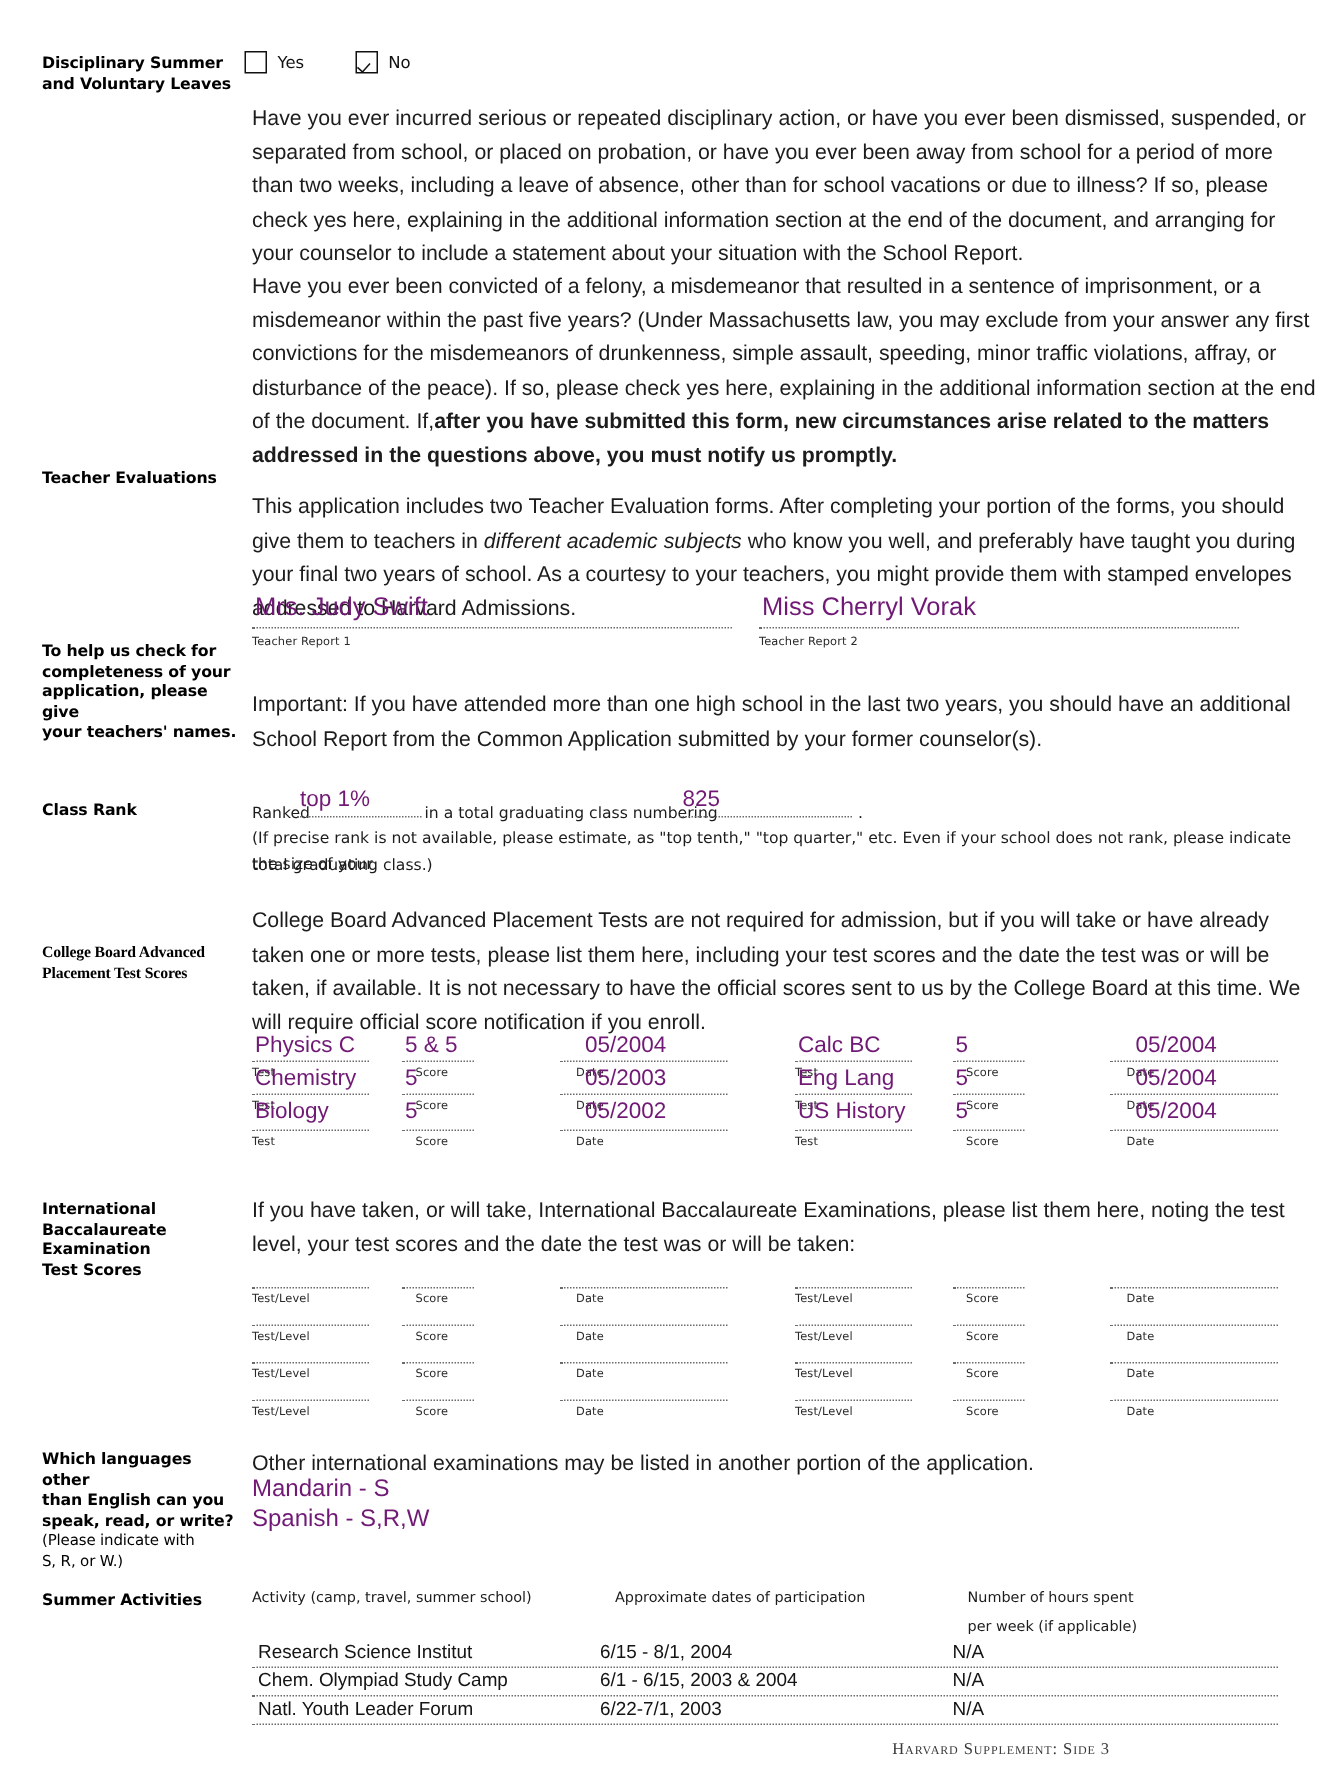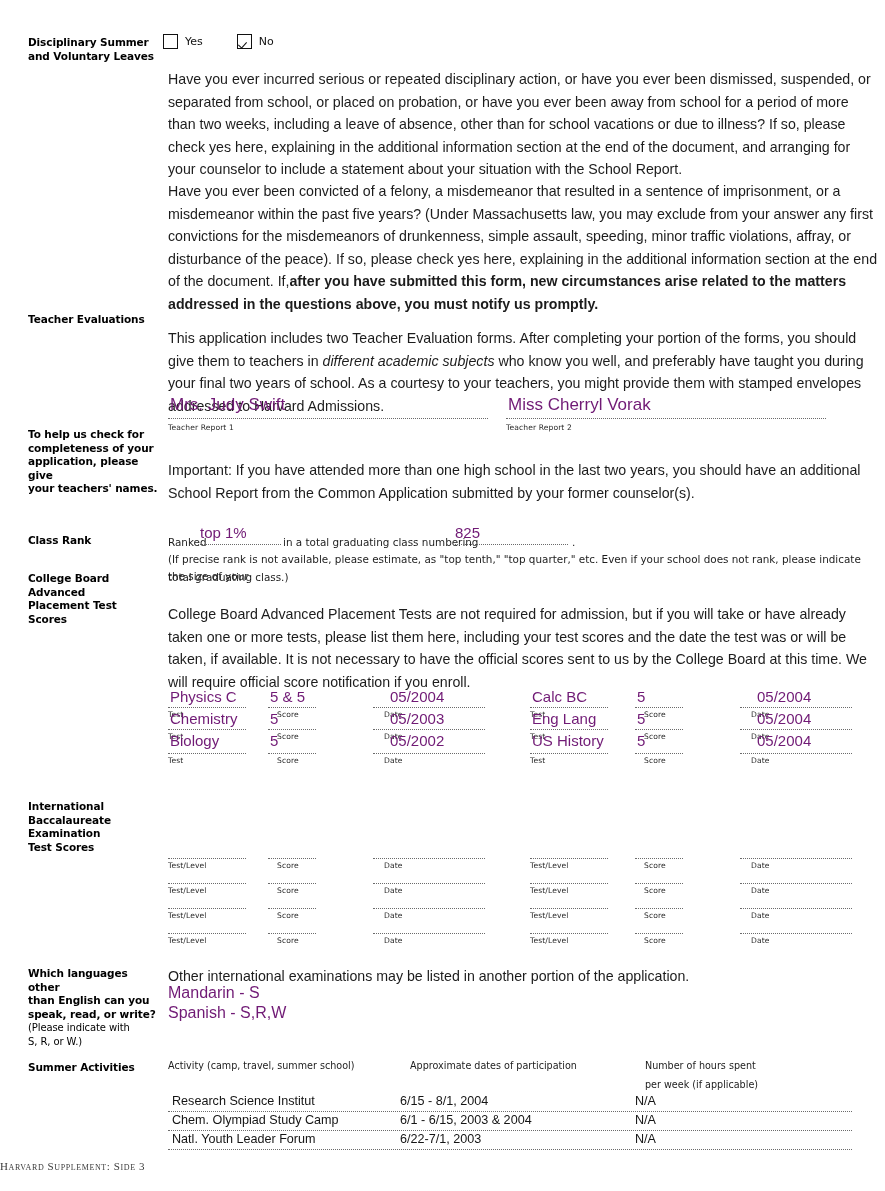--- a/index.html
+++ b/index.html
@@ -137,21 +137,21 @@
     color: #141414;
     white-space: nowrap;
   }
 
   
   .footer {
     position: absolute;
     left: 0;
     top: 1160px;
     width: 740px;
-    text-align: left;
+    text-align: right;
     font-family: "Liberation Serif", serif;
     font-size: 11px;
     font-variant: small-caps;
     letter-spacing: 0.6px;
     color: #3a3a3a;
   }
 </style>
 </head>
 <body>
 
@@ -208,21 +208,21 @@
   <div class="abs filled" style="left:200px; top:524px;">top 1%</div>
   <div class="rule-dot" style="left:198px; top:544px; width:83px;"></div>
   <div class="sans-sm" style="left:283px; top:534px;">in a total graduating class numbering</div>
   <div class="abs filled" style="left:455px; top:524px;">825</div>
   <div class="rule-dot" style="left:453px; top:544px; width:115px;"></div>
   <div class="sans-sm" style="left:572px; top:534px;">.</div>
 
   <div class="sans-sm" style="left:168px; top:551px; width:712px;">(If precise rank is not available, please estimate, as "top tenth," "top quarter," etc. Even if your school does not rank, please indicate the size of your</div>
   <div class="sans-sm" style="left:168px; top:569px;">total graduating class.)</div>
 
-  <div class="side-label" style="top:572px;">
+  <div class="side-label" style="top:629px;font-family:Liberation Serif, serif;">
     <div>College Board Advanced</div>
     <div>Placement Test Scores</div>
   </div>
 
   <div class="body-text" style="top:603px;">College Board Advanced Placement Tests are not required for admission, but if you will take or have already taken one or more tests, please list them here, including your test scores and the date the test was or will be taken, if available. It is not necessary to have the official scores sent to us by the College Board at this time. We will require official score notification if you enroll.</div>
 
   <div class="abs filled" style="left:170px; top:688px;">Physics C</div>
   <div class="rule-dot" style="left:168px; top:707px; width:78px;"></div>
   <div class="abs caption" style="left:168px; top:710px;">Test</div>
 
@@ -294,20 +294,21 @@
   <div class="rule-dot" style="left:740px; top:753px; width:112px;"></div>
   <div class="abs caption" style="left:751px; top:756px;">Date</div>
 
   <div class="side-label" style="top:800px;">
     <div>International</div>
     <div>Baccalaureate</div>
     <div>Examination</div>
     <div>Test Scores</div>
   </div>
 
+  <div class="body-text" style="top:796px;">If you have taken, or will take, International Baccalaureate Examinations, please list them here, noting the test level, your test scores and the date the test was or will be taken:</div>
 
   <div class="rule-dot" style="left:168px; top:858px; width:78px;"></div>
   <div class="abs caption" style="left:168px; top:861px;">Test/Level</div>
   <div class="rule-dot" style="left:268px; top:858px; width:48px;"></div>
   <div class="abs caption" style="left:277px; top:861px;">Score</div>
   <div class="rule-dot" style="left:373px; top:858px; width:112px;"></div>
   <div class="abs caption" style="left:384px; top:861px;">Date</div>
 
   <div class="rule-dot" style="left:168px; top:883px; width:78px;"></div>
   <div class="abs caption" style="left:168px; top:886px;">Test/Level</div>

